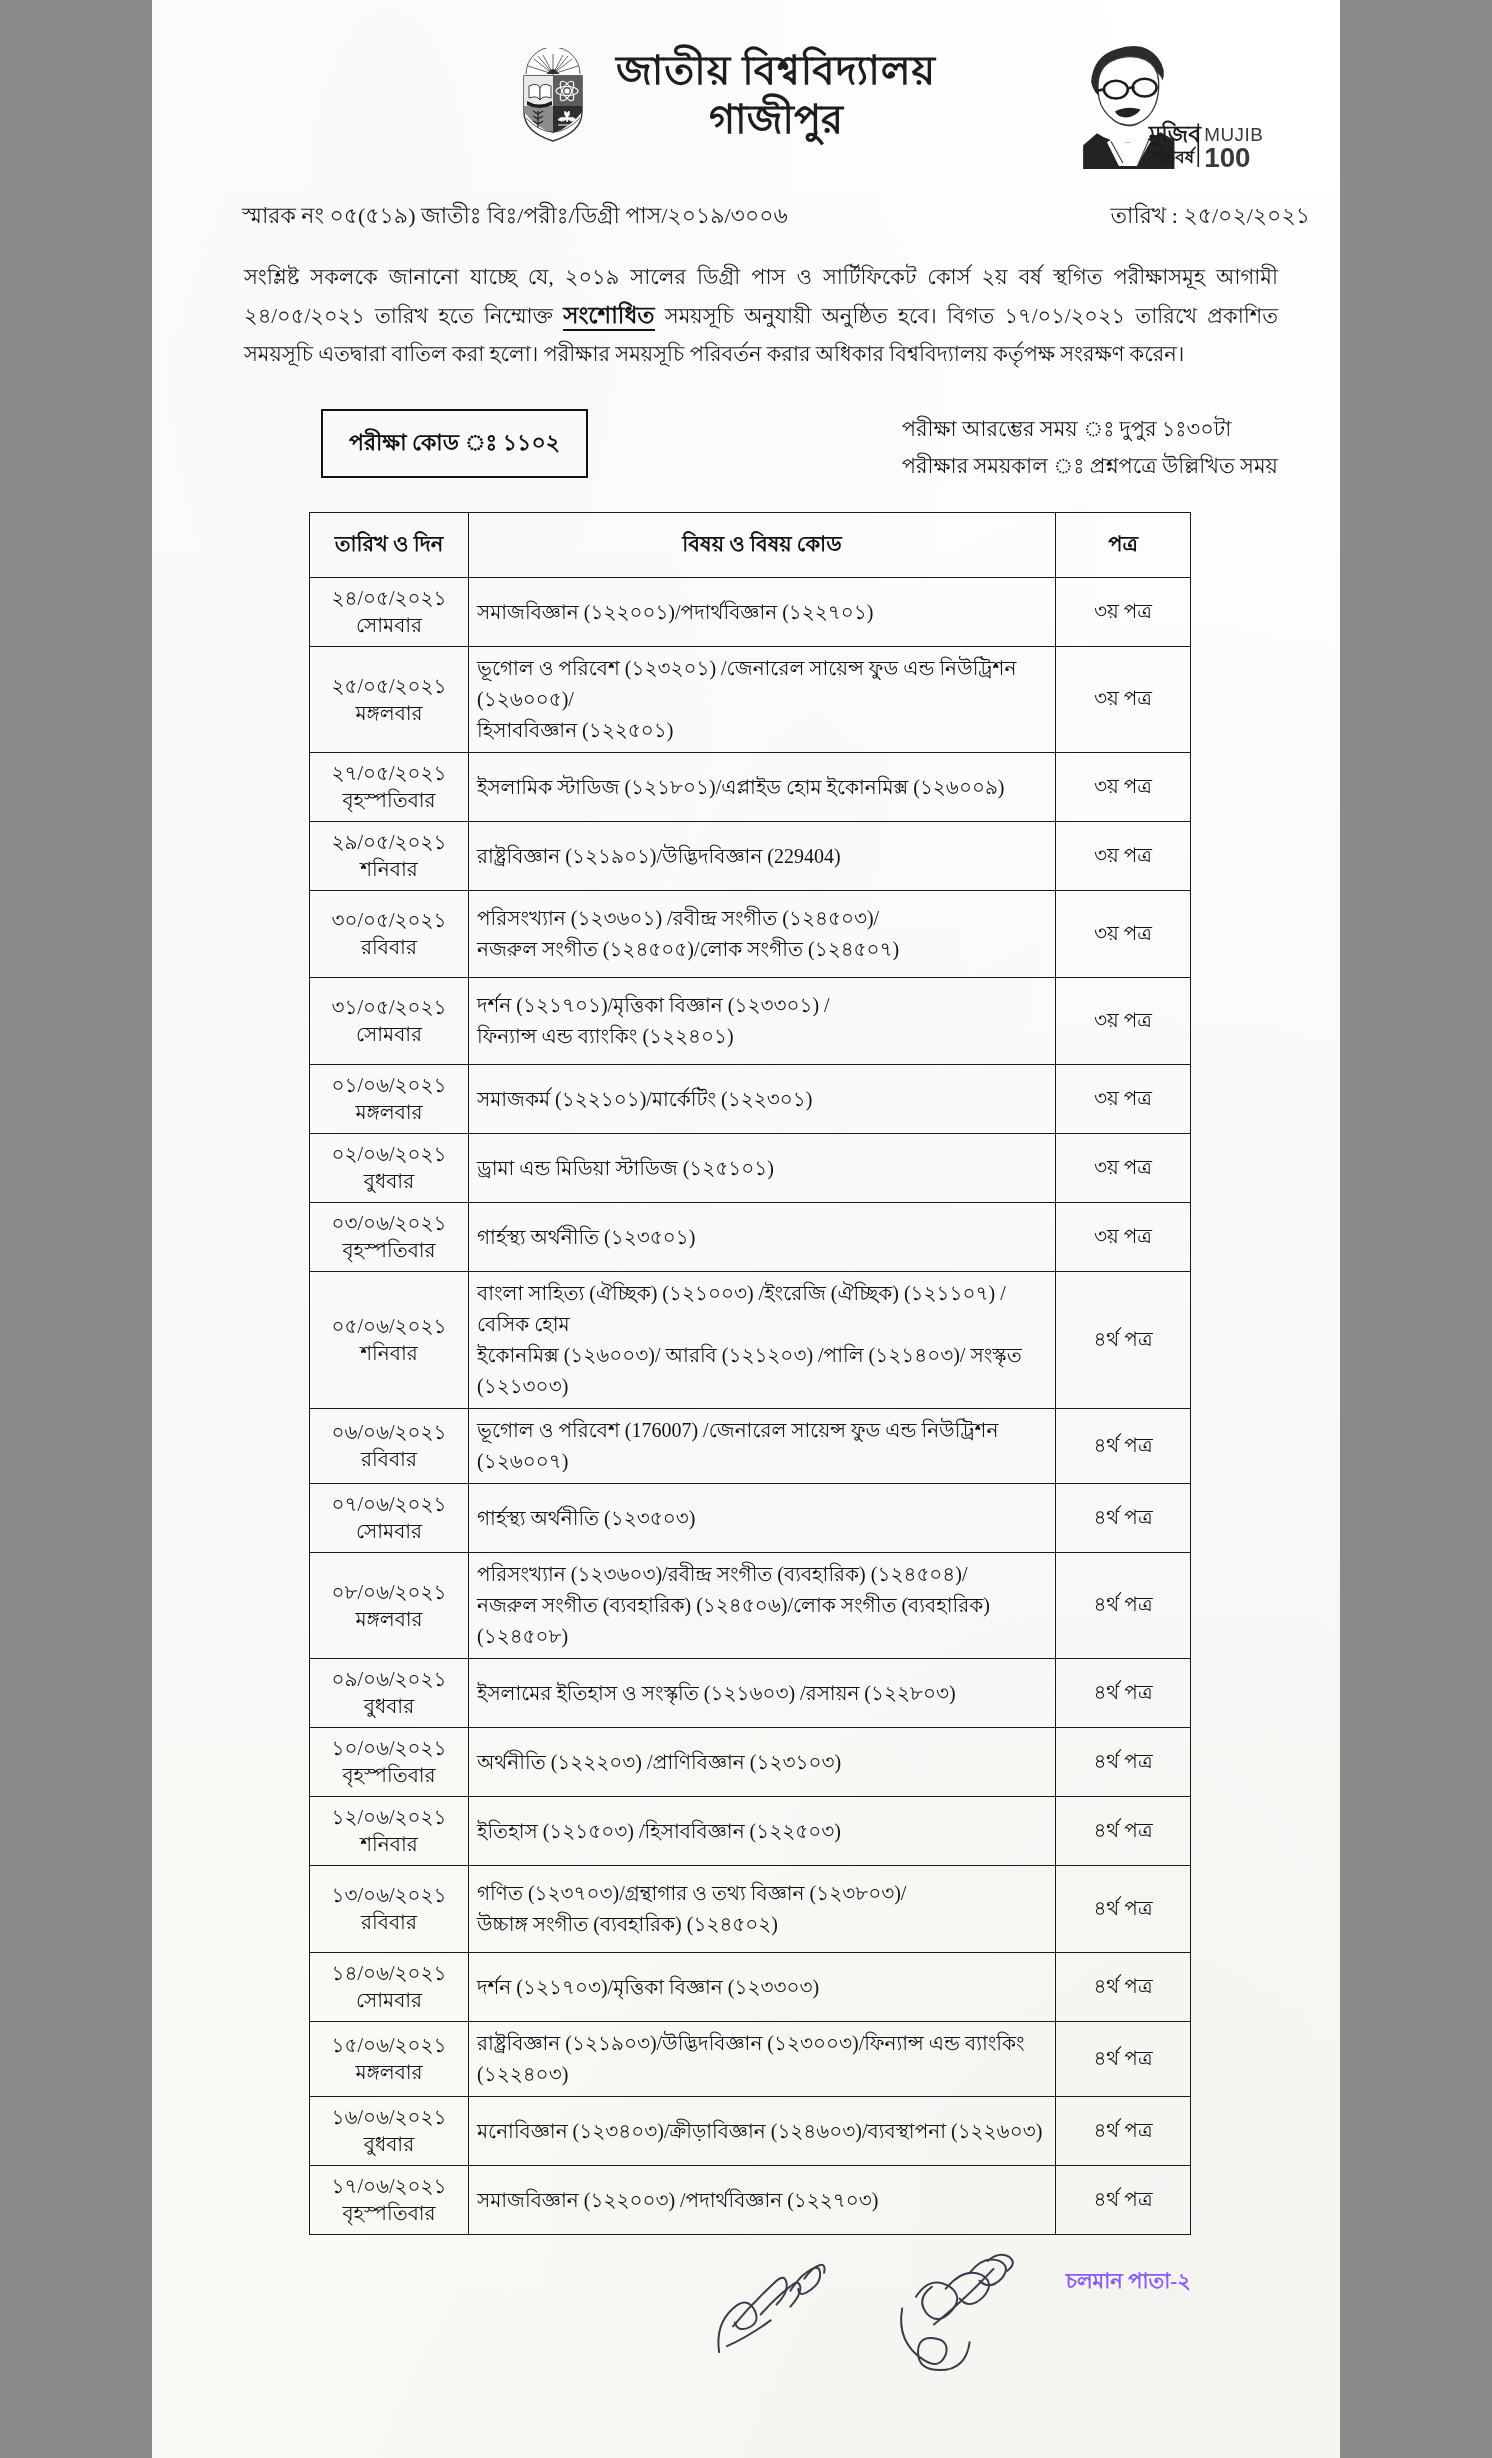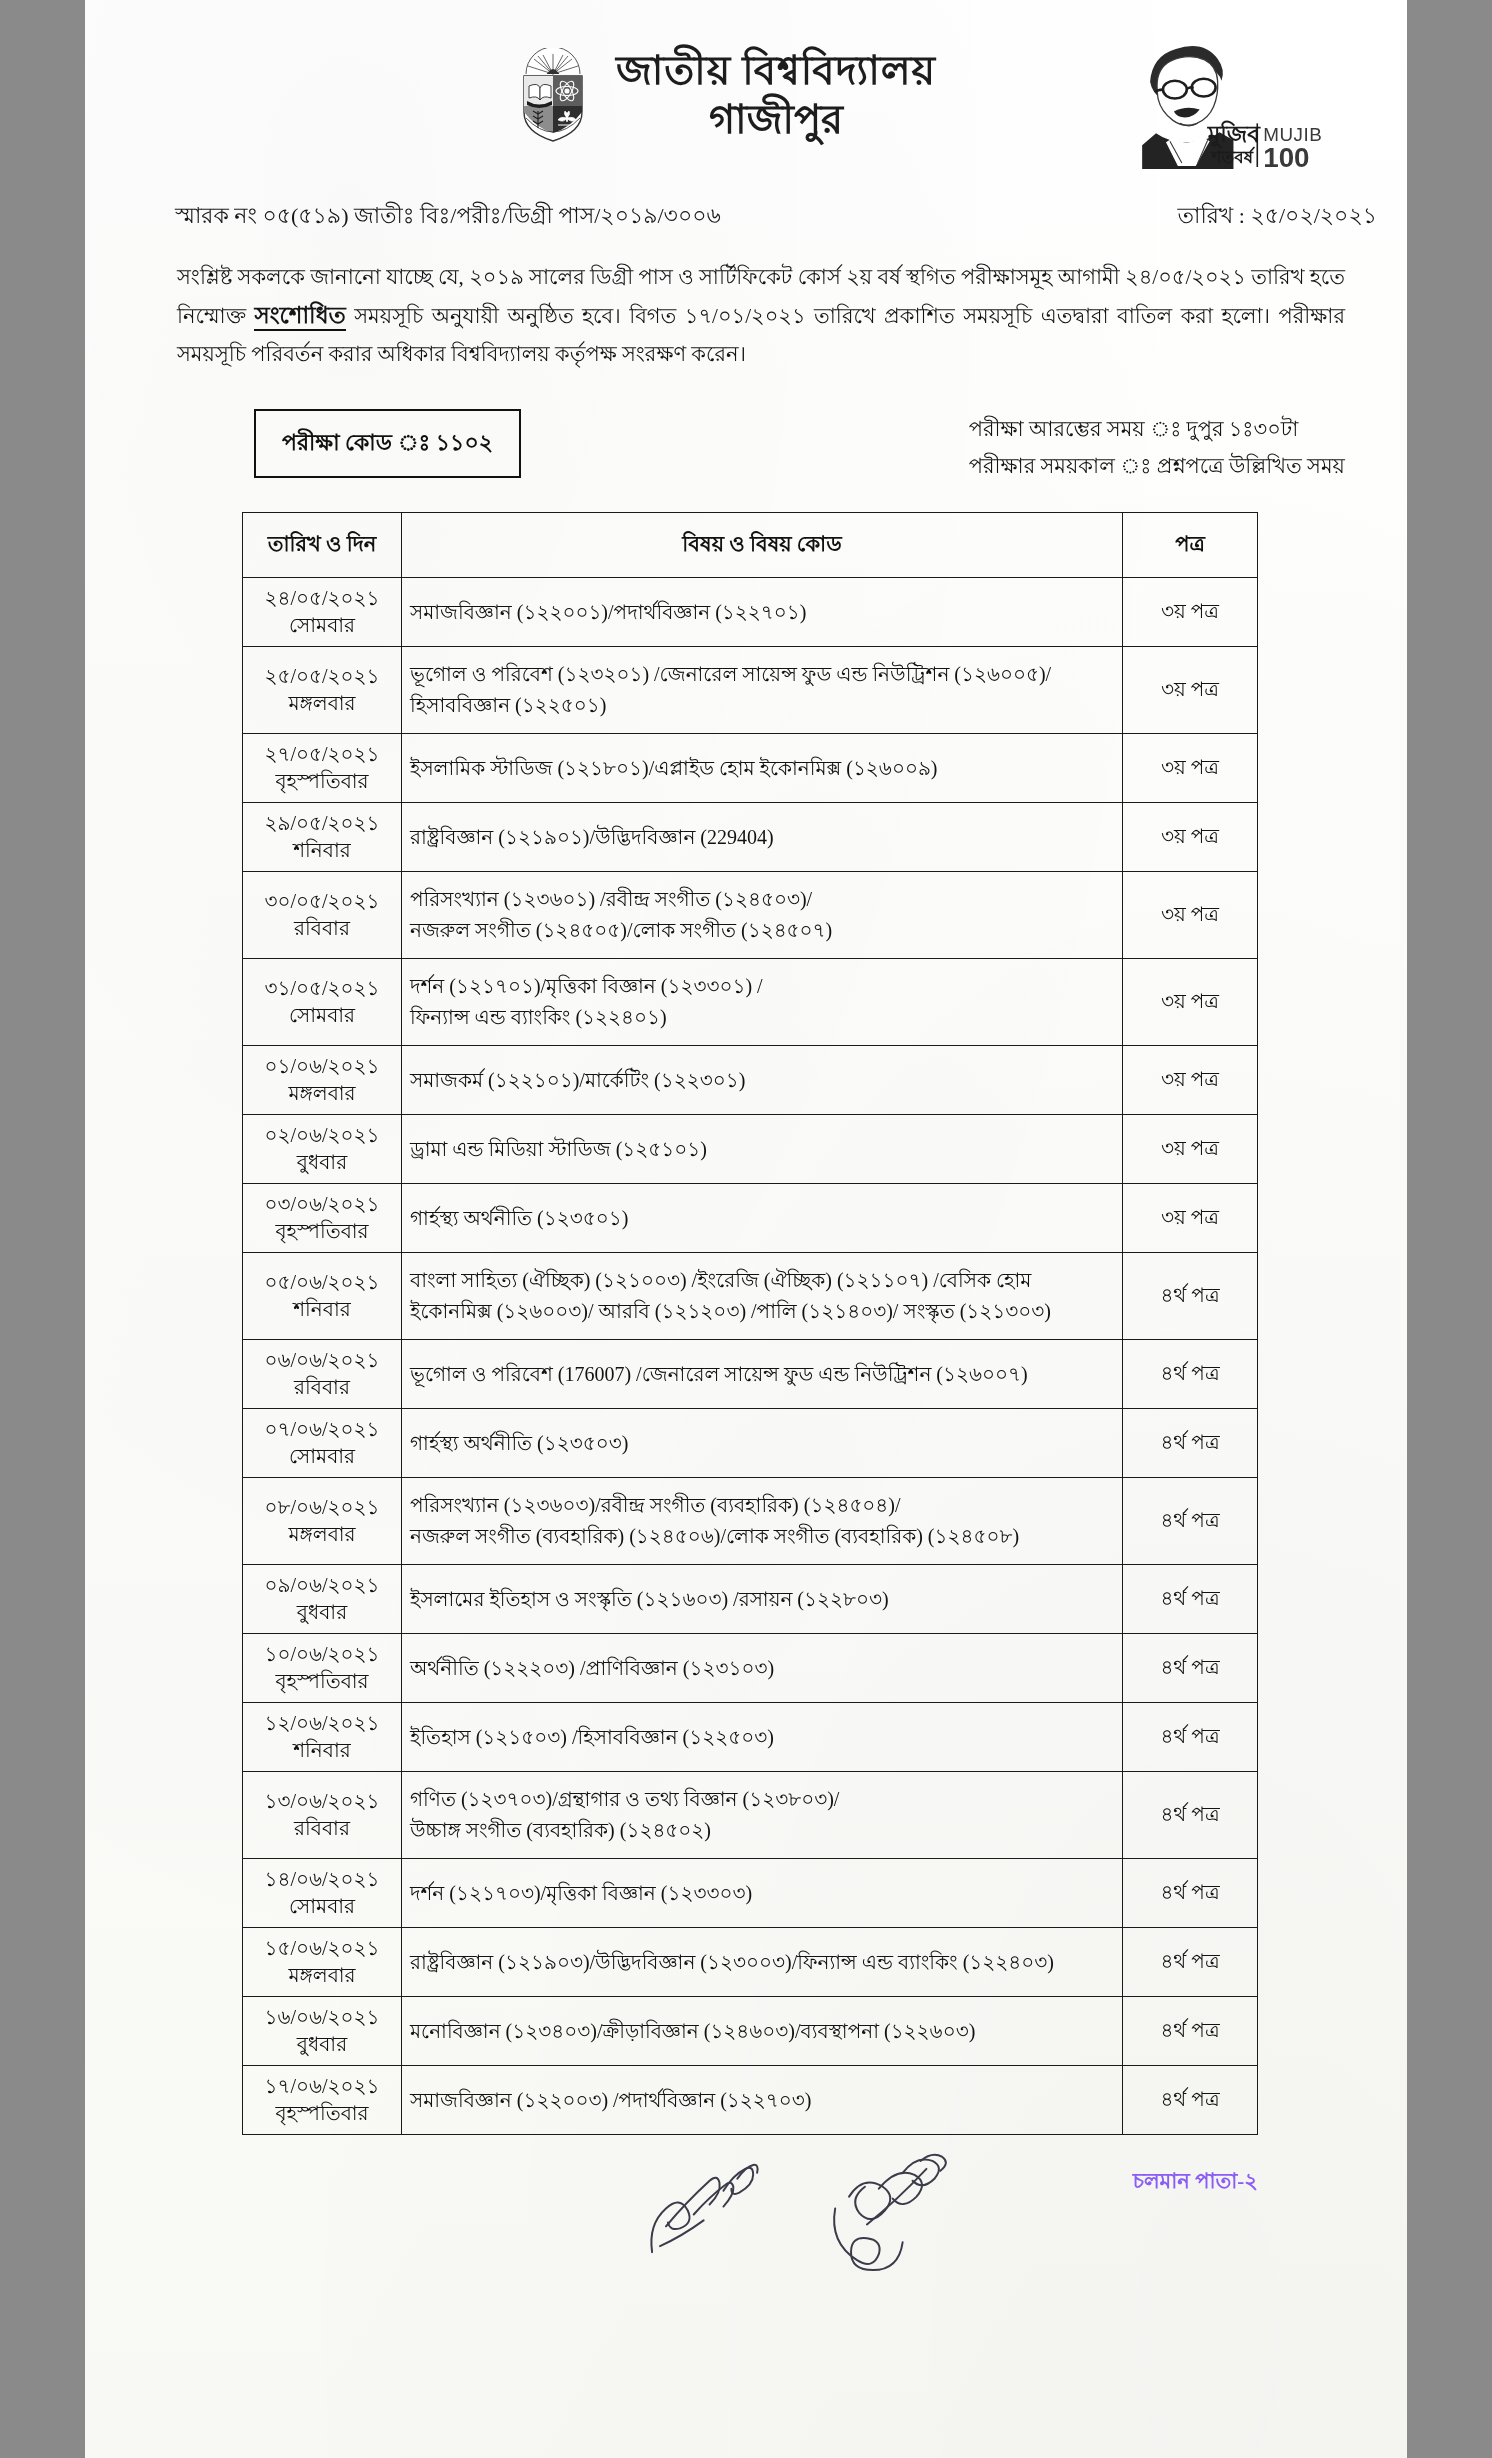--- a/index.html
+++ b/index.html
@@ -6,21 +6,21 @@
   html, body {
     margin: 0;
     padding: 0;
     background: #8a8a8a;
   }
   body {
     font-family: "Liberation Serif", "DejaVu Serif", serif;
   }
   .page {
     position: relative;
-    width: 1322px;
+    width: 1188px;
     height: 2459px;
     margin: 0 auto;
     background: #fdfdfb;
     box-sizing: border-box;
     overflow: hidden;
     color: #1a1a1a;
   }
   
   .page::before {
     content: "";
@@ -70,21 +70,21 @@
     color: #1d1d1d;
   }
   .uni-title .l2 {
     font-size: 40px;
     font-weight: 600;
     color: #1d1d1d;
     margin-top: 4px;
   }
   .mujib-logo {
     position: absolute;
-    right: 80px;
+    right: 72px;
     top: 38px;
     width: 199px;
     height: 131px;
   }
 
   
   .memo-row {
     display: flex;
     justify-content: space-between;
     align-items: baseline;

